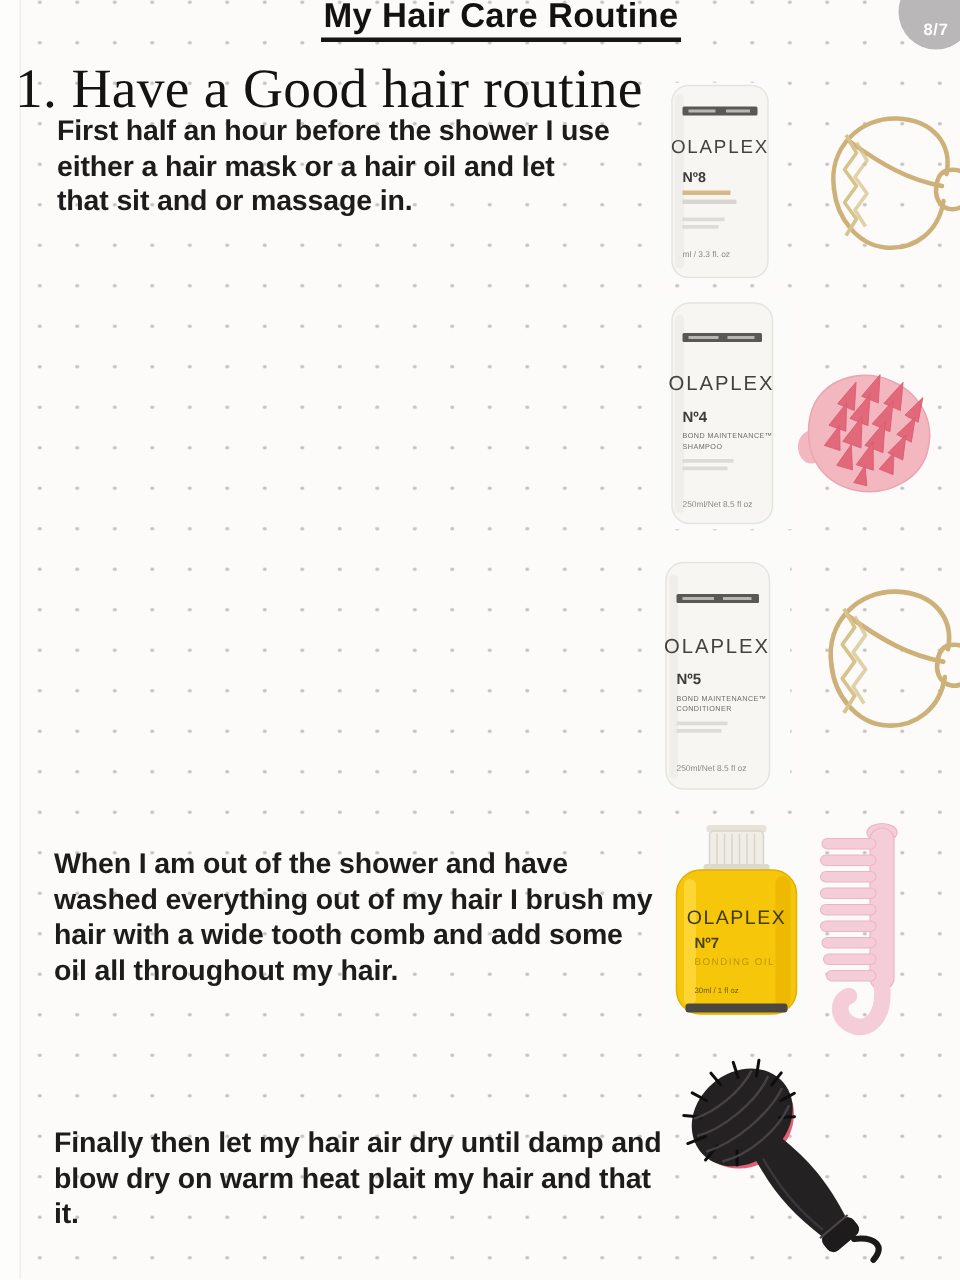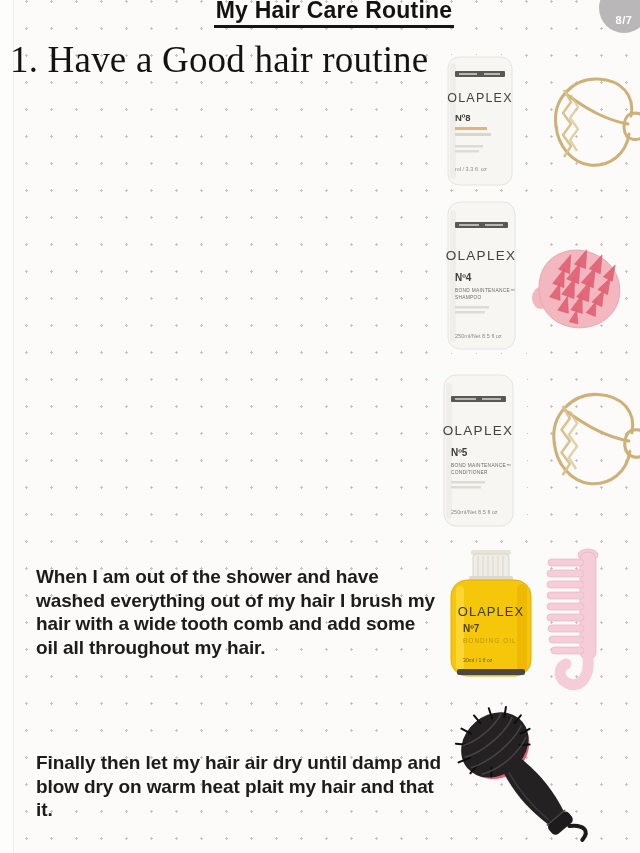--- a/index.html
+++ b/index.html
@@ -49,20 +49,23 @@
   <div class="badge">
     <span>8/7</span>
   </div>
 
   <div class="title-wrap">
     <span class="title">My Hair Care Routine</span>
   </div>
 
   <div class="heading">1. Have a Good hair routine</div>
 
+  <div class="para p1">First half an hour before the shower I use
+either a hair mask or a hair oil and let
+that sit and or massage in.</div>
   <div class="para p5">Finally then let my hair air dry until damp and
 blow dry on warm heat plait my hair and that
 it.</div>
   <div class="para p4">When I am out of the shower and have
 washed everything out of my hair I brush my
 hair with a wide tooth comb and add some
 oil all throughout my hair.</div>
 
   <div class="product" style="left:437px; top:55px;">
     <svg width="88" height="132" viewBox="0 0 88 132">

